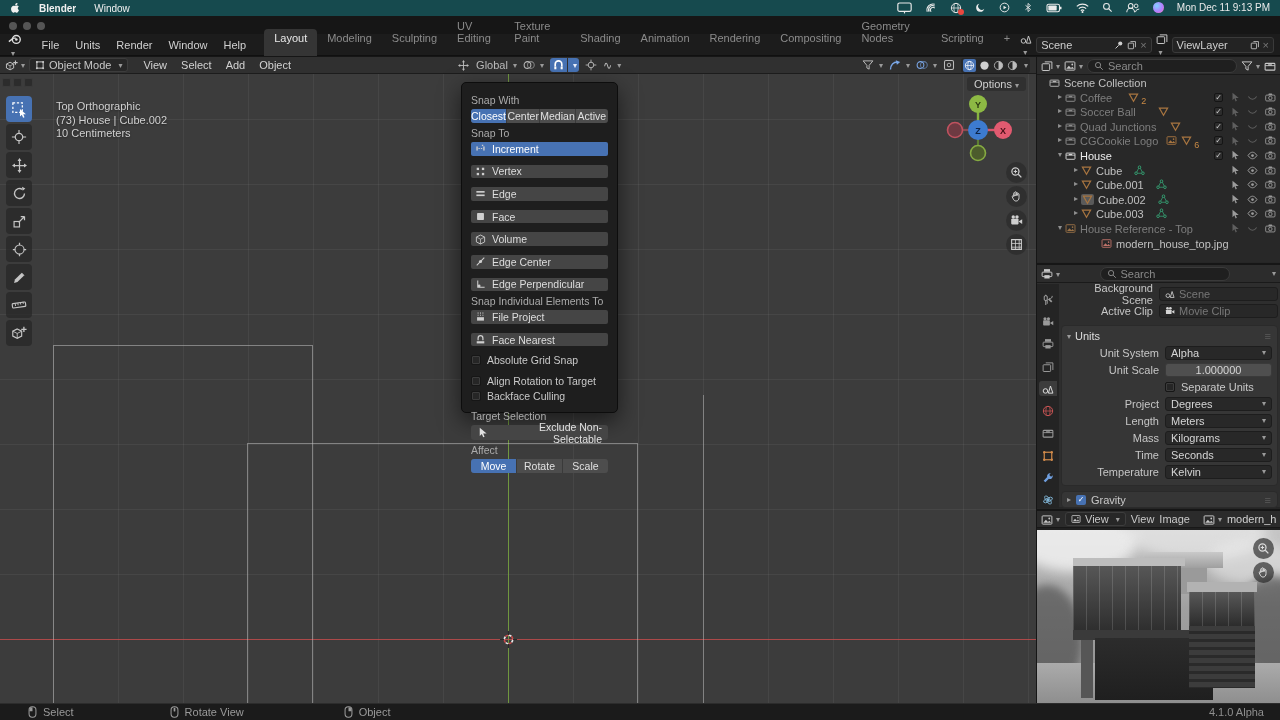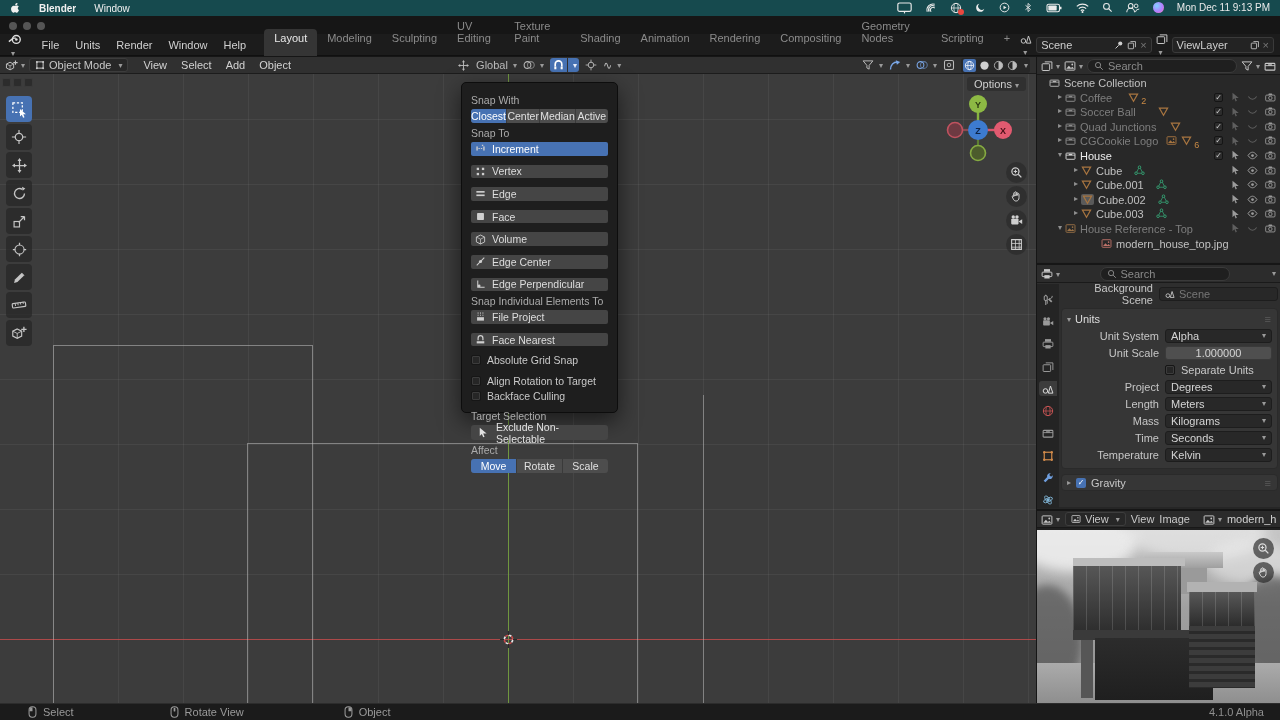--- a/index.html
+++ b/index.html
@@ -59,21 +59,21 @@
   .seg span{flex:1;display:flex;align-items:center;justify-content:center;color:#e0e0e0;border-right:1px solid #3a3a3a}
   .seg span:last-child{border-right:none}
   .seg .on{background:#4772b3;color:#fff}
   .snaplist{display:flex;flex-direction:column;gap:9px}
   .sitem{display:flex;align-items:center;gap:6px;height:13.6px;background:#454545;border-radius:2px;padding:0 4px;color:#ddd}
   .sitem.on{background:#4772b3;color:#fff}
   .sitem svg{flex:0 0 auto;color:#cfcfcf}
   .chkrow{display:flex;align-items:center;gap:6px;height:15px;color:#c9c9c9}
   .box{width:10px;height:10px;background:#262626;border:1px solid #161616;border-radius:2px;box-shadow:inset 0 0 0 1px #3c3c3c}
   .targetbtn{display:flex;align-items:center;height:15px;background:#454545;border-radius:3px;padding:0 6px;gap:8px;color:#e2e2e2}
-  .targetbtn .lbl{flex:1;text-align:left}
+  .targetbtn .lbl{flex:1;text-align:right}
   
   .sidebar{left:1037px;top:57px;width:243px;height:646px;background:#262626}
   .panelhdr{display:flex;align-items:center;height:18px;background:#2c2c2c;border-bottom:1px solid #1a1a1a;padding:0 4px;gap:4px}
   .search{display:flex;align-items:center;flex:1;background:#1f1f1f;border:1px solid #3a3a3a;border-radius:8px;height:14px;padding:0 6px;gap:4px;color:#8a8a8a}
   .outliner{position:absolute;left:0;top:0;width:243px;height:205px;background:#282828;overflow:hidden}
   .orow{display:flex;align-items:flex-start;height:14.6px;position:relative;color:#c0c0c0}
   .orow .arrow{width:10px;font-size:8px;color:#909090;text-align:center}
   .orow .lbl{margin-left:4px;white-space:nowrap}
   .orow .badge{color:#c98a45;font-size:9px;margin-left:2px;align-self:flex-end}
   .orow.dimrow .lbl{color:#7d7d7d}
@@ -620,20 +620,25 @@
             <use href="#t-ruler"></use>
           </svg>
         </span>
       <span class="tool">
           <svg class="ic" width="16" height="16">
             <use href="#t-addcube"></use>
           </svg>
         </span>
     </div>
 
+    <div class="abs overlaytext">
+      <div>Top Orthographic</div>
+      <div>(73) House | Cube.002</div>
+      <div>10 Centimeters</div>
+    </div>
 
     <div class="abs optionsbtn"><span>Options</span><span class="chev">▾</span></div>
 
     <svg class="abs navballs" width="76" height="76">
       <line x1="38" y1="38" x2="38" y2="14" stroke="#86b340" stroke-width="2.4"></line>
       <line x1="38" y1="38" x2="62" y2="38" stroke="#d9566b" stroke-width="2.4"></line>
       <line x1="38" y1="38" x2="18" y2="38" stroke="#8a4a52" stroke-width="2.2"></line>
       <line x1="38" y1="38" x2="38" y2="60" stroke="#5e7e33" stroke-width="2.2"></line>
       <circle cx="38" cy="12" r="9" fill="#8db944"></circle>
         <text x="38" y="15.5" font-size="9" font-weight="bold" fill="#2c3a12" text-anchor="middle">Y</text>
@@ -1090,20 +1095,29 @@
           </span>
       </div>
       <div class="pbody">
         <div class="prow">
           <span class="plbl">Background Scene</span>
           <span class="wfield">
               <svg class="ic" width="10" height="10">
                 <use href="#s-scene"></use>
               </svg>
               <span class="v dim">Scene</span>
+            </span>
+        </div>
+        <div class="prow">
+          <span class="plbl">Active Clip</span>
+          <span class="wfield">
+              <svg class="ic" width="10" height="10">
+                <use href="#s-movcam"></use>
+              </svg>
+              <span class="v dim">Movie Clip</span>
             </span>
         </div>
         <div class="subpanel">
           <div class="sp-h">
               <span class="chev" style="margin:0">▾</span>
               <span>Units</span>
               <span class="dragdots">≡</span>
             </div>
           <div class="prow">
             <span class="plbl">Unit System</span>

